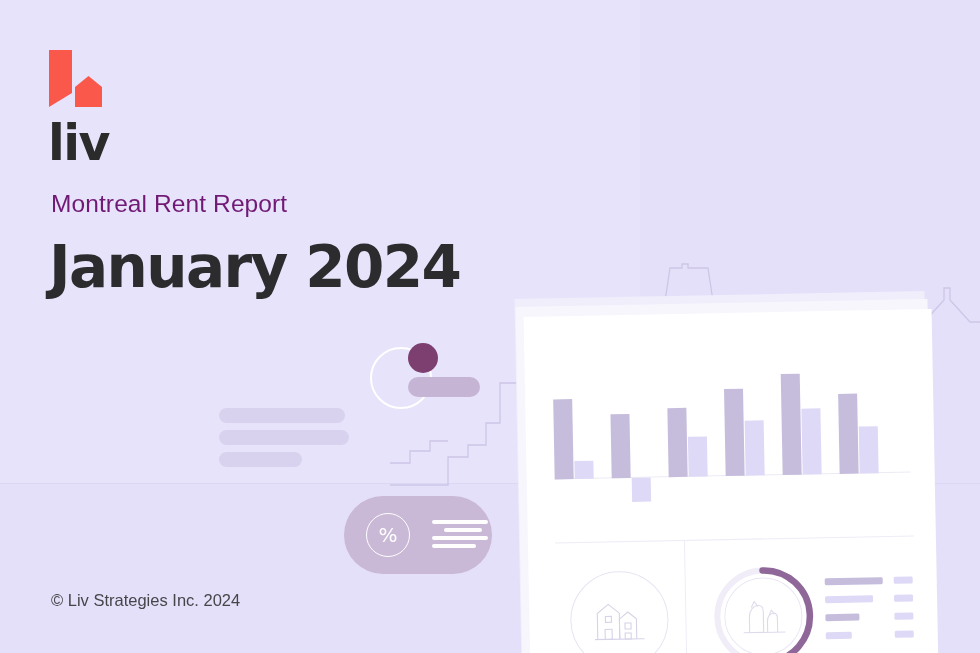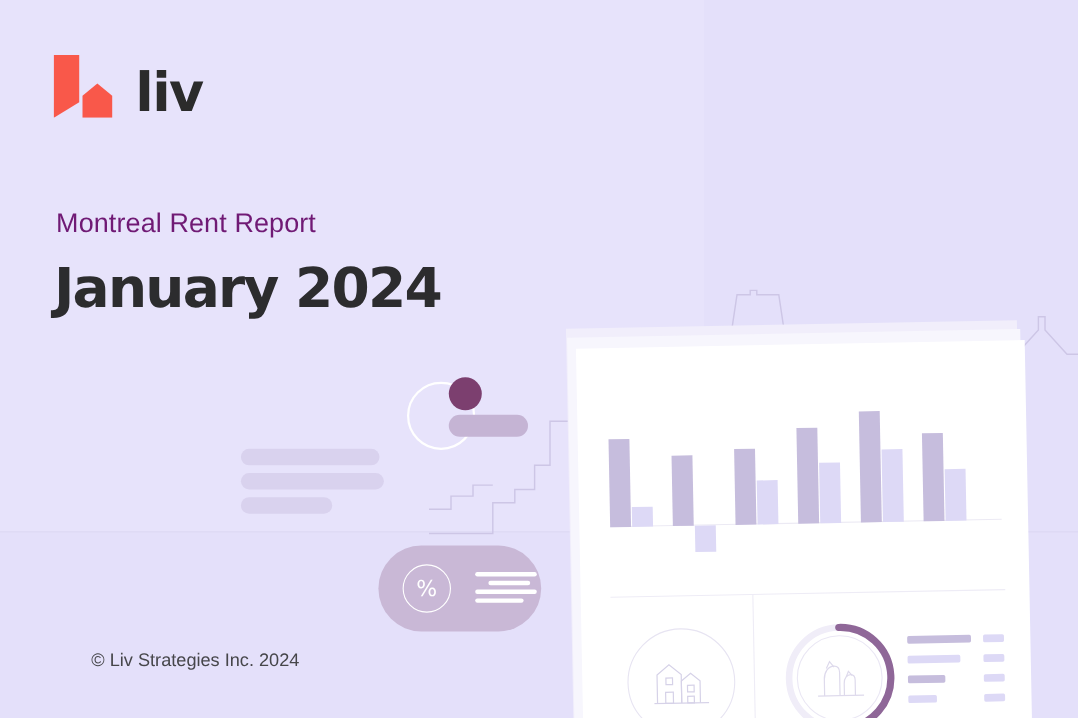--- a/index.html
+++ b/index.html
@@ -28,46 +28,46 @@
     background: #dcd7f3;
   }
 
   
   .skyline { position: absolute; }
   .skyline svg { display: block; }
 
   
   .logo {
     position: absolute; left: 47px; top: 50px;
-    display: flex; align-items: flex-end; gap: 14px;
+    display: flex; align-items: flex-end; gap: 14px; flex-direction: column;
   }
   .logo-mark { width: 62px; height: 57px; display: block; }
   .logo-word {
     font-family: "DejaVu Sans", sans-serif;
     font-size: 49px; font-weight: 700;
     letter-spacing: -1.5px;
     color: #2b2b2b;
     line-height: 0.92;
   }
 
   
   .kicker {
     position: absolute; left: 51px; top: 190px;
     font-size: 24.5px; font-weight: 400; color: #701a75;
     letter-spacing: 0.1px;
   }
   .headline {
     position: absolute; left: 49px; top: 233px;
     font-family: "DejaVu Sans", sans-serif;
-    font-size: 50px; font-weight: 700; color: #2c2c2e;
+    font-size: 58px; font-weight: 700; color: #2c2c2e;
     letter-spacing: -1.6px;
   }
   .copyright {
     position: absolute; left: 51px; top: 591px;
-    font-size: 16.5px; color: #46464a; margin-left: 32px;
+    font-size: 16.5px; color: #46464a;
   }
 
   
   .skel { position: absolute; border-radius: 999px; background: #d9d2ee; }
 
   
   .ring-widget { position: absolute; left: 370px; top: 347px; width: 130px; height: 80px; }
   .ring-widget .ring {
     position: absolute; left: 0; top: 0;
     width: 62px; height: 62px; border-radius: 50%;

